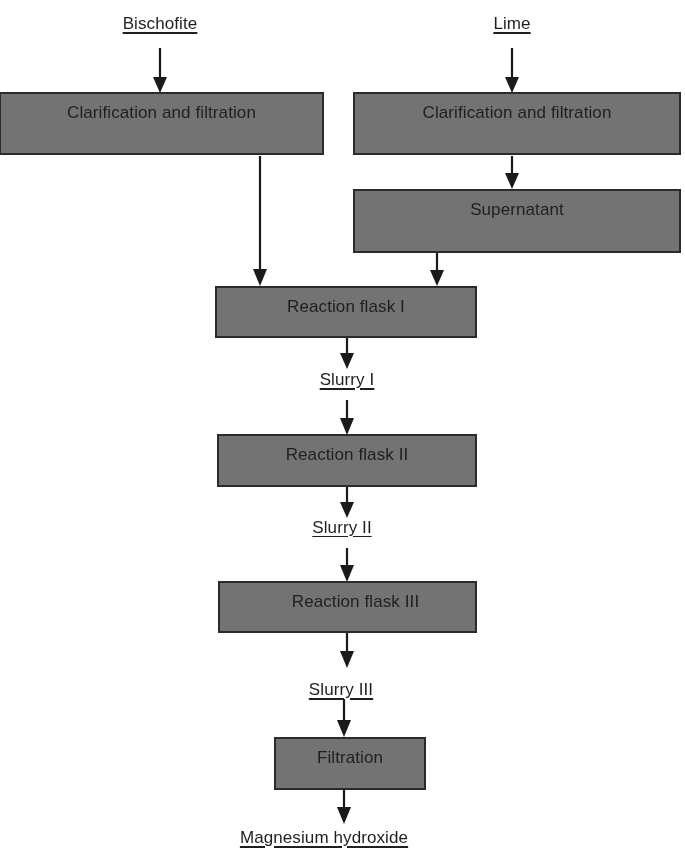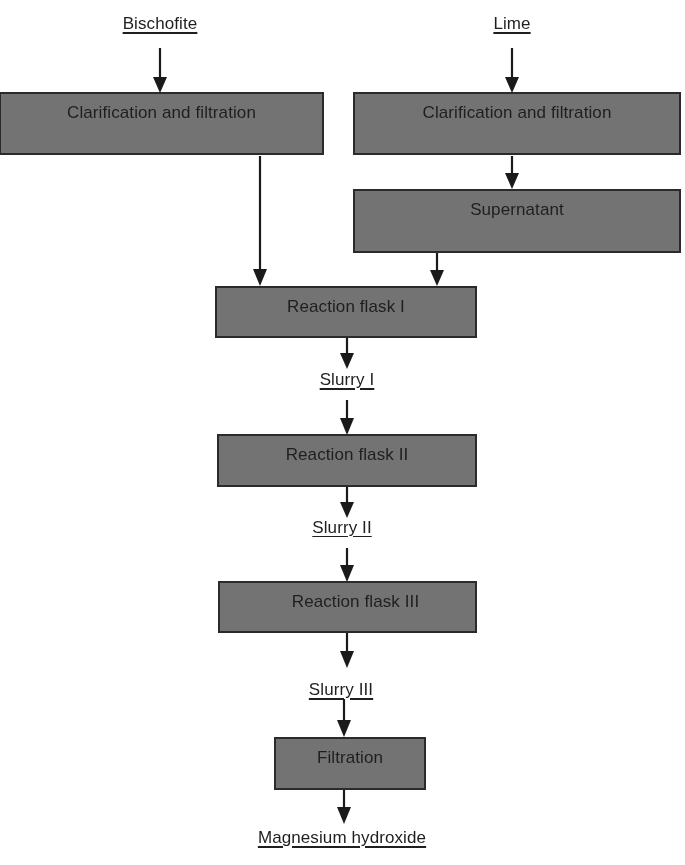--- a/index.html
+++ b/index.html
@@ -156,15 +156,15 @@
 
   <div class="node-box" style="left:268px; top:737px; width:152px; height:53px;margin-left:6px;">
     <span class="node-label">Filtration</span>
   </div>
 
   <svg class="connector" style="left:334px; top:790px; width:22px; height:35px;">
     <line x1="10" y1="0" x2="10" y2="20"></line>
     <polygon points="3,17 17,17 10,34"></polygon>
   </svg>
 
-  <div class="stream-label" style="left:342px; top:828px;">Magnesium hydroxide</div>
+  <div class="stream-label" style="left:324px; top:828px;">Magnesium hydroxide</div>
 
 </div>
 
 </body></html>

